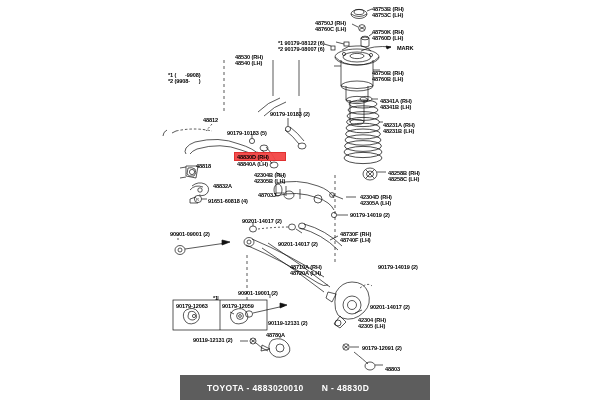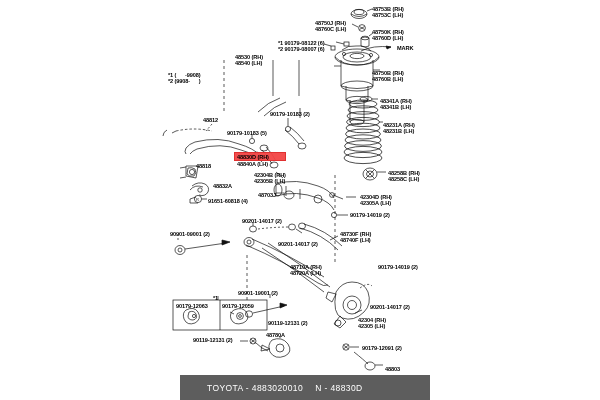--- a/index.html
+++ b/index.html
@@ -33,23 +33,24 @@
     background:rgba(242,68,68,0.95);
     box-sizing:border-box;
   }
   .footer-bar{
     position:absolute;
     left:180px;top:375px;
     width:250px;height:25px;
     background:#5d5d5d;
     display:flex;
     align-items:center;
-    gap:12px;
+    gap:18px;
     padding-left:27px;
     box-sizing:border-box;
+    font-weight:bold;
   }
   .footer-txt{
     color:#ffffff;
     font-size:8.5px;
     font-family:"Liberation Sans", sans-serif;
     letter-spacing:0.4px;
     white-space:pre;
   }
 </style>
 </head>

